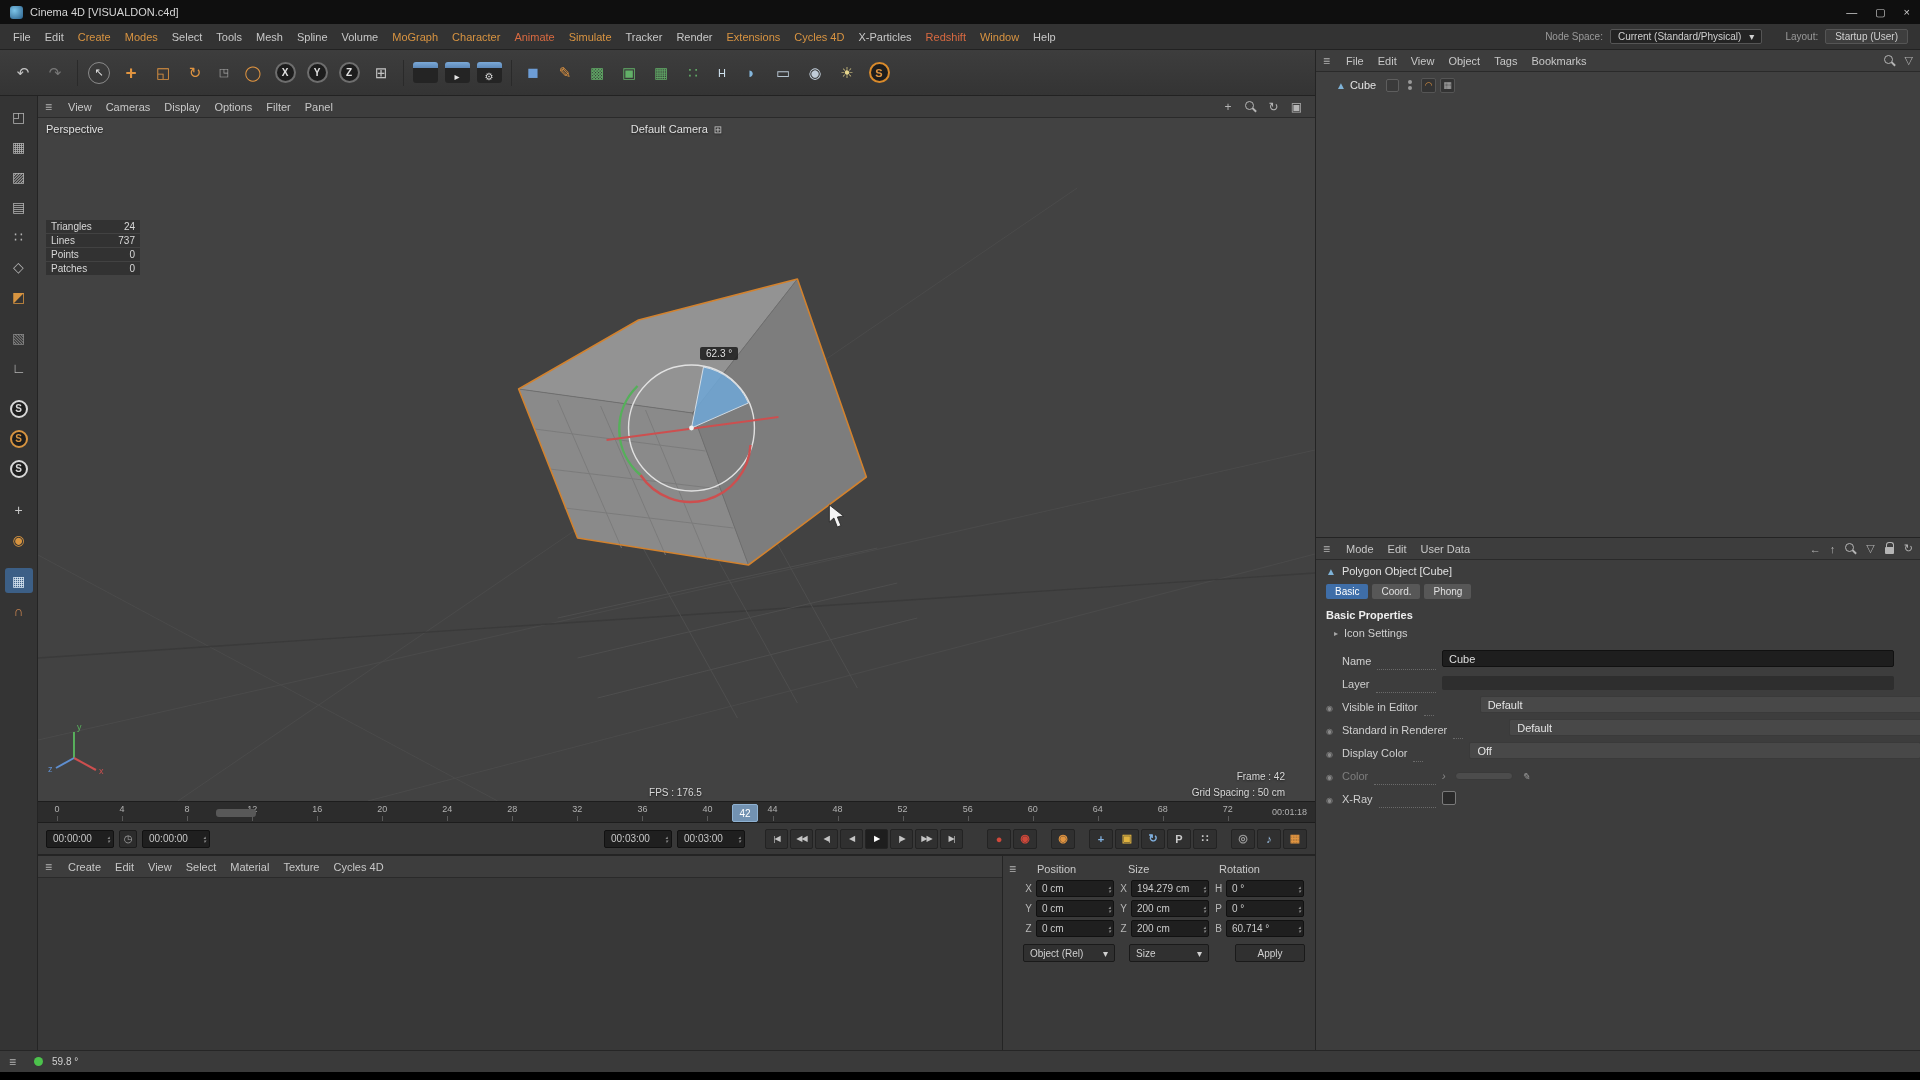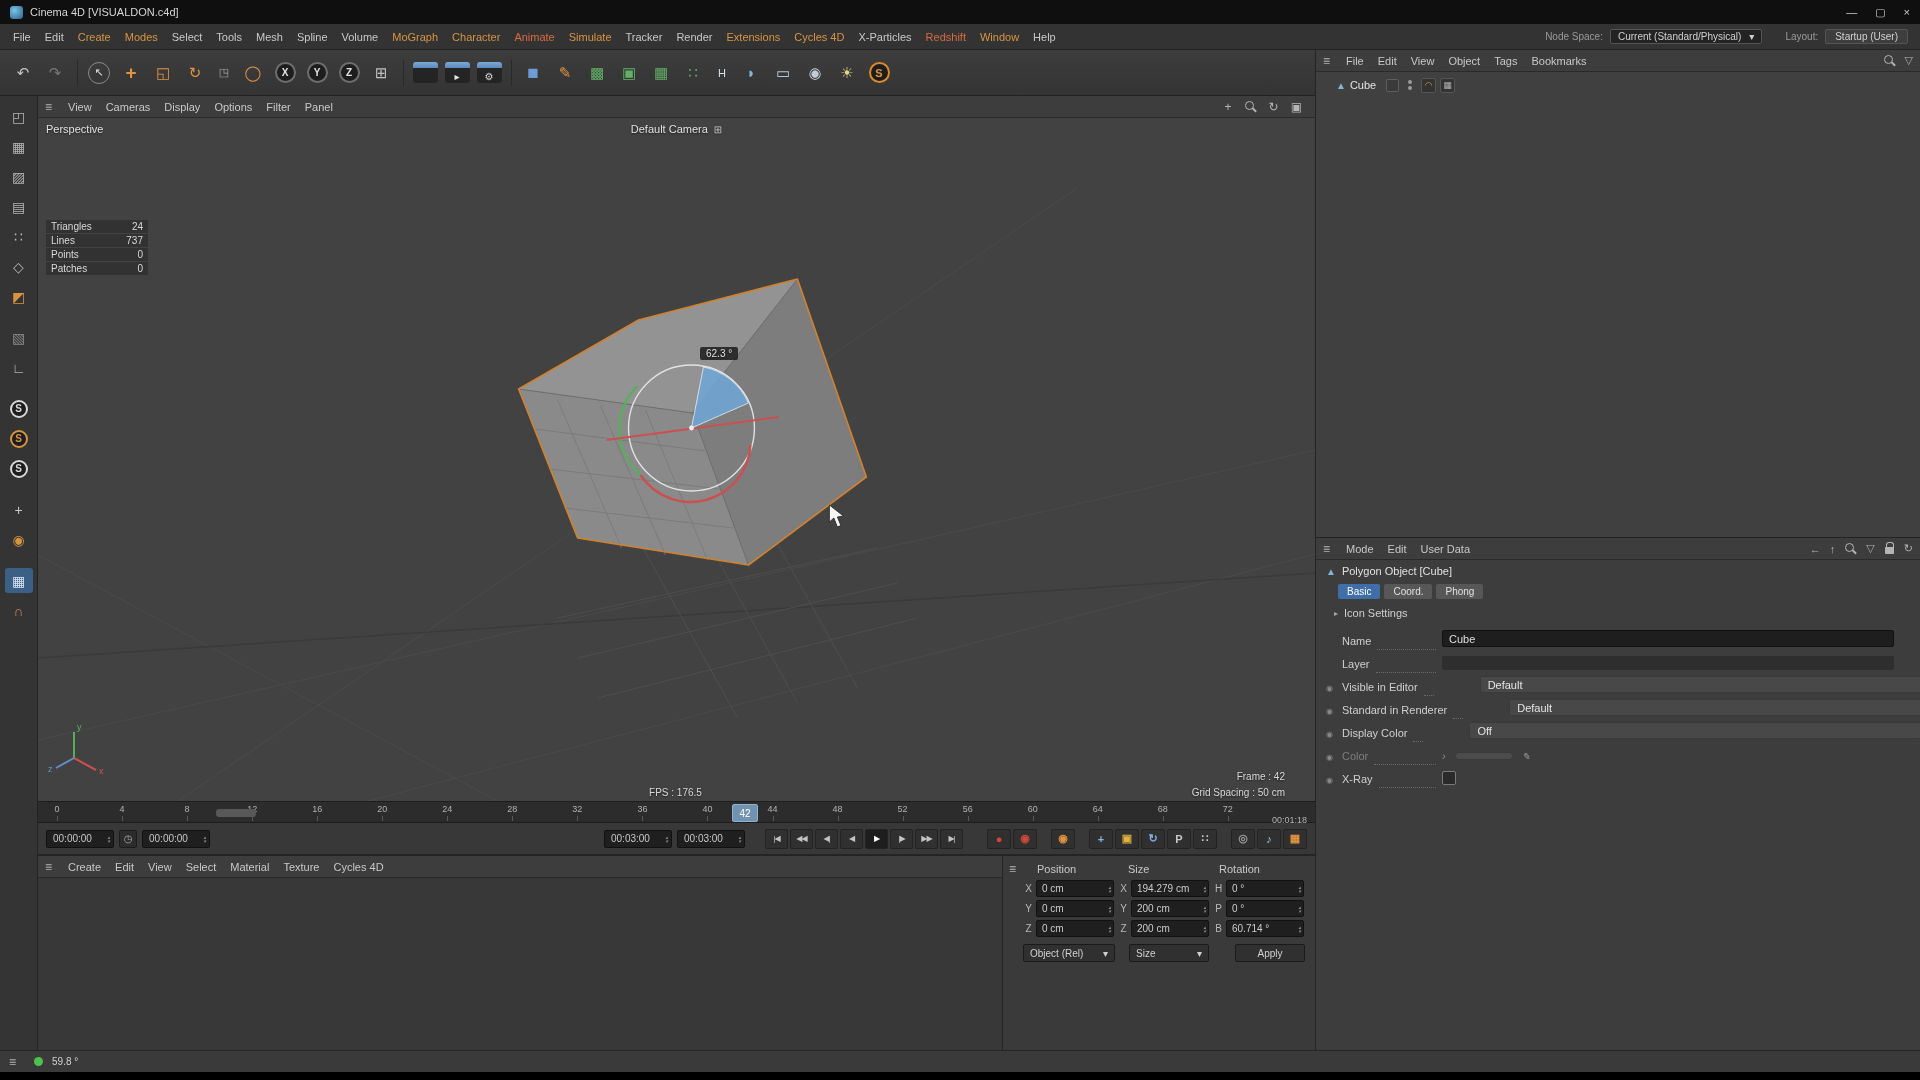--- a/index.html
+++ b/index.html
@@ -55,35 +55,35 @@
 .vpicons{margin-left:auto;display:flex;gap:12px;align-items:center;padding-right:6px;color:#b5b5b5;font-size:12px;}
 
 
 .canvas{position:relative;height:683px;background:#424242;overflow:hidden;flex:0 0 auto;}
 .scene{position:absolute;inset:0;width:100%;height:100%;}
 .hud{position:absolute;color:#e0e0e0;text-shadow:0 1px 2px rgba(0,0,0,.55);}
 .hud-perspective{top:5px;left:8px;font-size:11px;}
 .hud-camera{top:5px;left:50%;transform:translateX(-50%);font-size:11px;display:flex;gap:6px;align-items:flex-end;}
 .camicon{font-size:10px;color:#c8c8c8;}
 .hud-stats{position:absolute;top:102px;left:8px;display:flex;flex-direction:column;gap:1px;}
-.statrow{display:flex;width:102px;background:rgba(20,20,20,.32);padding:1px 5px;font-size:10px;color:#d8d8d8;}
+.statrow{display:flex;width:94px;background:rgba(20,20,20,.32);padding:1px 5px;font-size:10px;color:#d8d8d8;}
 .statlabel{flex:1;}
 .hud-angle{left:662px;top:229px;background:rgba(28,28,28,.85);font-size:10px;padding:1px 6px;border-radius:2px;}
 .hud-fps{bottom:3px;left:50%;transform:translateX(-52%);font-size:10px;color:#d8d8d8;}
 .hud-frame{right:30px;bottom:19px;font-size:10px;color:#d8d8d8;}
 .hud-grid{right:30px;bottom:3px;font-size:10px;color:#d8d8d8;}
 
 
 .ruler{position:relative;height:22px;background:#2c2c2c;border-top:1px solid #1d1d1d;border-bottom:1px solid #1d1d1d;flex:0 0 auto;}
 .ticks{position:absolute;left:12px;right:80px;top:0;bottom:0;display:flex;justify-content:space-between;}
 .tick{position:relative;font-size:9px;color:#b2b2b2;padding-top:2px;min-width:14px;text-align:center;}
 .tick::after{content:"";position:absolute;left:50%;top:14px;width:1px;height:5px;background:#5a5a5a;}
 .rthumb{position:absolute;left:178px;top:7px;width:40px;height:8px;background:#585858;border-radius:3px;}
 .playhead{position:absolute;left:694px;top:2px;width:26px;height:18px;background:#7292b2;border:1px solid #8fb2d2;border-radius:2px;color:#fff;font-size:10px;display:flex;align-items:center;justify-content:center;}
-.rend{position:absolute;right:8px;top:5px;font-size:9px;color:#b2b2b2;margin-top:8px;}
+.rend{position:absolute;right:8px;top:5px;font-size:9px;color:#b2b2b2;}
 
 
 .tctrl{height:32px;background:#383838;border-bottom:1px solid #242424;display:flex;align-items:center;padding:0 8px;gap:5px;flex:0 0 auto;}
 .tfield{width:68px;height:18px;background:#1f1f1f;border:1px solid #111;border-radius:2px;font-size:10px;color:#c8c8c8;display:flex;align-items:center;padding:0 3px 0 6px;}
 .tfield .fv{flex:1;}
 .spin{display:flex;flex-direction:column;font-size:5px;line-height:4px;color:#8a8a8a;}
 .clocktile{width:18px;height:18px;background:#2c2c2c;border:1px solid #1c1c1c;border-radius:2px;display:flex;align-items:center;justify-content:center;font-size:10px;color:#a8a8a8;}
 .tspacer{flex:1;}
 .tbtn{min-width:23px;height:20px;background:#303030;border:1px solid #232323;border-radius:2px;color:#c4c4c4;font-size:8px;letter-spacing:-1px;display:flex;align-items:center;justify-content:center;padding:0 3px;}
 .tbtn.active{background:#1e1e1e;color:#fff;}
@@ -119,21 +119,21 @@
 .visbox{width:13px;height:13px;background:#3a3a3a;border:1px solid #5e5e5e;border-radius:2px;}
 .visdots{display:flex;flex-direction:column;gap:2px;margin:0 5px;}
 .visdots i{width:4px;height:4px;border-radius:50%;background:#9a9a9a;}
 .tagchip{width:15px;height:15px;background:#333;border:1px solid #555;border-radius:2px;display:flex;align-items:center;justify-content:center;font-size:9px;}
 
 .attrman{flex:1;display:flex;flex-direction:column;background:#3d3d3d;min-height:0;}
 .amtitle{height:22px;display:flex;align-items:center;gap:6px;padding:0 10px;color:#e0e0e0;}
 .titleicon{color:#7fb3d8;font-size:10px;}
 .amtabs{display:flex;gap:4px;padding:2px 10px 5px;}
 .amtab{padding:2px 9px;font-size:10px;background:#575757;color:#e0e0e0;border-radius:2px;}
-.amtab.active{background:#3f6ea8;color:#fff;margin-left:12px;}
+.amtab.active{background:#3f6ea8;color:#fff;}
 .amsection{padding:5px 10px 3px;font-weight:bold;color:#efefef;}
 .amiconrow{display:flex;align-items:center;gap:6px;padding:3px 10px 3px 18px;color:#cfcfcf;}
 .amcaret{font-size:8px;color:#a8a8a8;}
 .attrrows{display:flex;flex-direction:column;margin-top:2px;}
 .arow{display:flex;align-items:flex-end;height:23px;padding:0 26px 0 10px;}
 .atoggle{width:16px;font-size:8px;color:#8a8a8a;flex:0 0 auto;}
 .alabel{color:#cfcfcf;white-space:nowrap;}
 .alabel.dim{color:#7e7e7e;}
 .aleader{flex:1;margin:0 6px;border-bottom:1px dotted #6a6a6a;transform:translateY(3px);min-width:10px;}
 .ctl{display:none;flex:0 0 auto;}
@@ -838,20 +838,21 @@
         <div class="amtitle">
           <span class="titleicon">▲</span>
           <span>Polygon Object [Cube]</span>
         </div>
         <div class="amtabs">
 
         <span class="amtab active">Basic</span>
             <span class="amtab">Coord.</span>
             <span class="amtab">Phong</span>
           </div>
+        <div class="amsection">Basic Properties</div>
         <div class="amiconrow">
           <span class="amcaret">▸</span>
           <span>Icon Settings</span>
         </div>
         <div class="attrrows">
 
             <div class="arow input">
               <span class="atoggle"></span>
               <span class="alabel">Name</span>
               <span class="aleader"></span>

